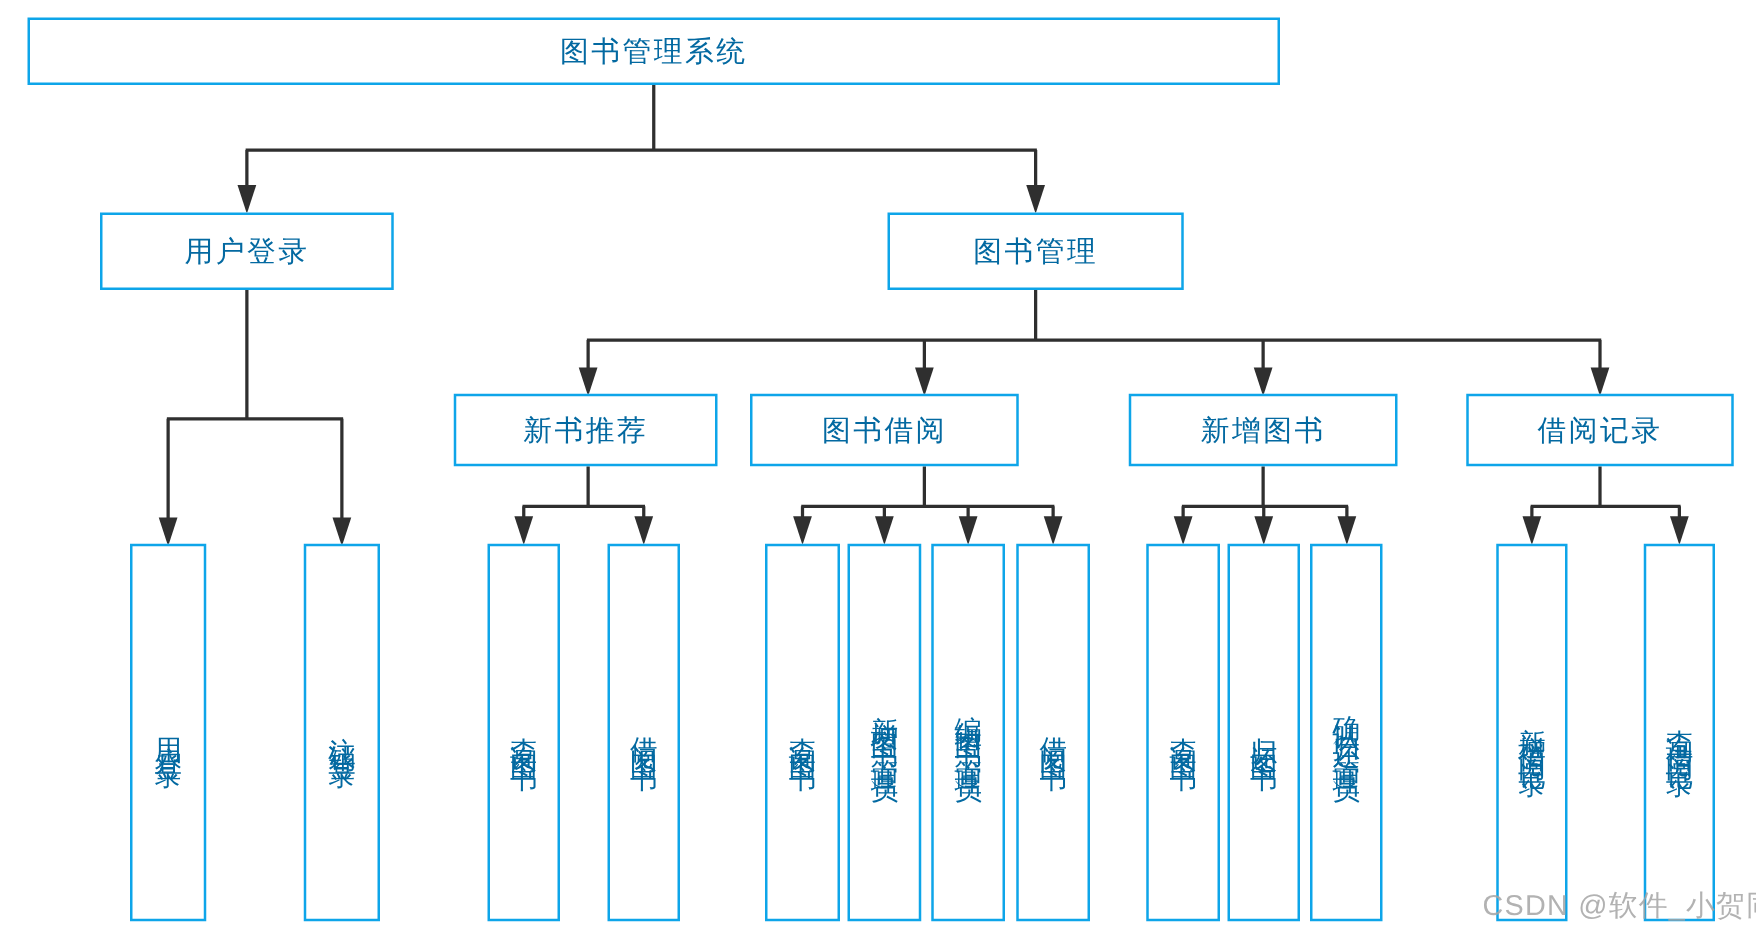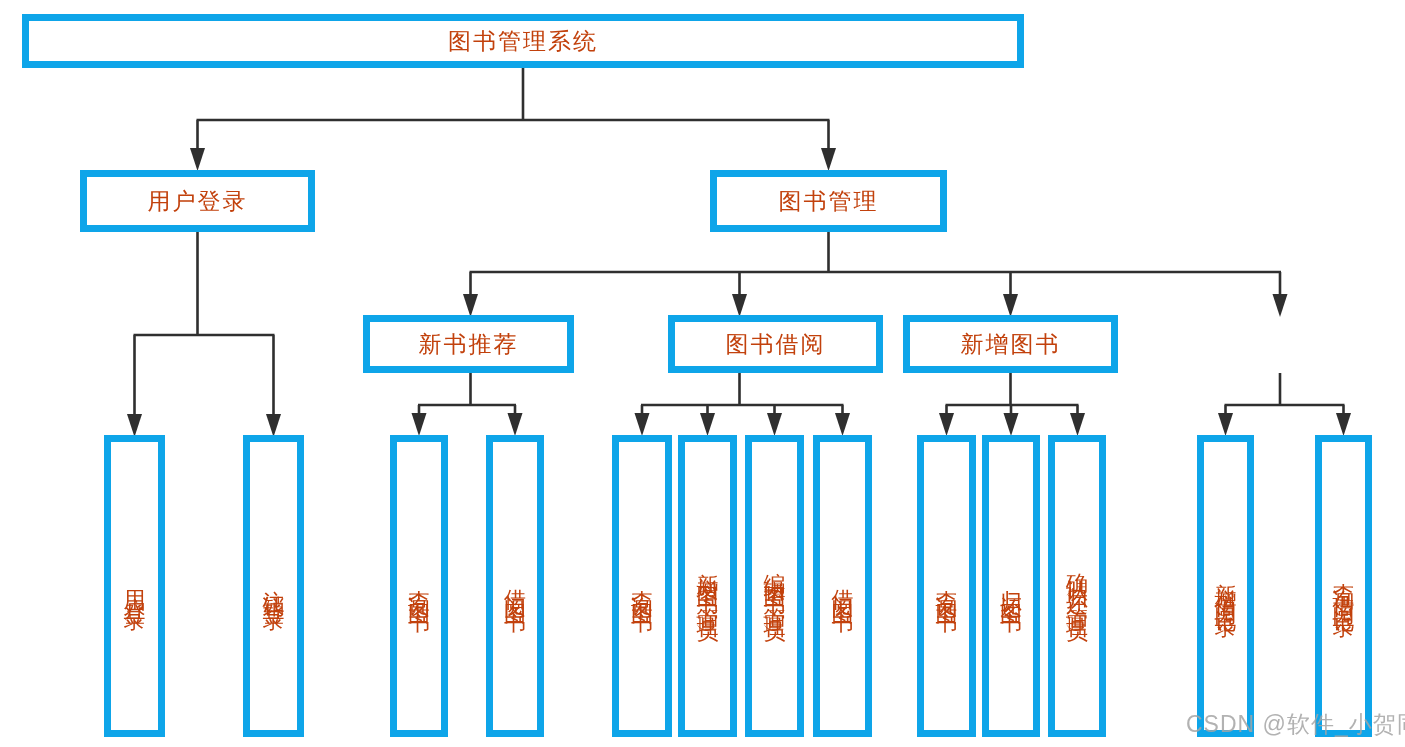--- a/index.html
+++ b/index.html
@@ -2,23 +2,23 @@
 <html><head>
 <meta charset="utf-8">
 <style>
   html, body { margin:0; padding:0; background:#ffffff; }
   .canvas {
     position:relative; width:1405px; height:747px; background:#ffffff;
     font-family:"Liberation Sans", sans-serif; overflow:hidden;
   }
   .wires { position:absolute; left:0; top:0; z-index:1; }
   .node {
-    position:absolute; background:#ffffff; border:7px solid #0ea5e9;
+    position:absolute; background:#ffffff; border:2px solid #0ea5e9;
     box-sizing:border-box; display:flex; align-items:center; justify-content:center;
-    color:#c2410c; z-index:2;
+    color:#0369a1; z-index:2;
   }
   .h-node { font-size:23px; letter-spacing:2px; white-space:nowrap; }
   .leaf {
     writing-mode:vertical-rl; text-orientation:mixed;
     font-size:22px; letter-spacing:7px; line-height:1;
     top:435px; height:302px;
   }
   .watermark {
     position:absolute; z-index:5; color:#a5a5a5; opacity:0.85;
     font-size:23px; letter-spacing:1px; white-space:nowrap;
@@ -61,22 +61,23 @@
       <polygon points="1336,413 1351,413 1343.5,436"></polygon>
     </g>
   </svg>
 
   <div class="node h-node" style="left:22px;top:14px;width:1002px;height:54px">图书管理系统</div>
 
   <div class="node h-node" style="left:80px;top:170px;width:235px;height:62px">用户登录</div>
   <div class="node h-node" style="left:710px;top:170px;width:237px;height:62px">图书管理</div>
 
   <div class="node h-node" style="left:363px;top:315px;width:211px;height:58px">新书推荐</div>
-  <div class="node h-node" style="left:668px;top:315px;width:215px;height:58px">图书借阅</div>
+  <div class="node h-node" style="left:600px;top:315px;width:215px;height:58px">图书借阅</div>
   <div class="node h-node" style="left:903px;top:315px;width:215px;height:58px">新增图书</div>
+  <div class="node h-node" style="left:1173px;top:315px;width:214px;height:58px">借阅记录</div>
 
   <div class="node leaf" style="left:104px;width:61px">用户登录</div>
   <div class="node leaf" style="left:243px;width:61px">注销登录</div>
 
   <div class="node leaf" style="left:390px;width:58px">查询图书</div>
   <div class="node leaf" style="left:486px;width:58px">借阅图书</div>
 
   <div class="node leaf" style="left:612px;width:60px">查询图书</div>
   <div class="node leaf" style="left:678px;width:59px">新增图书（管理员）</div>
   <div class="node leaf" style="left:745px;width:59px">编辑图书（管理员）</div>

